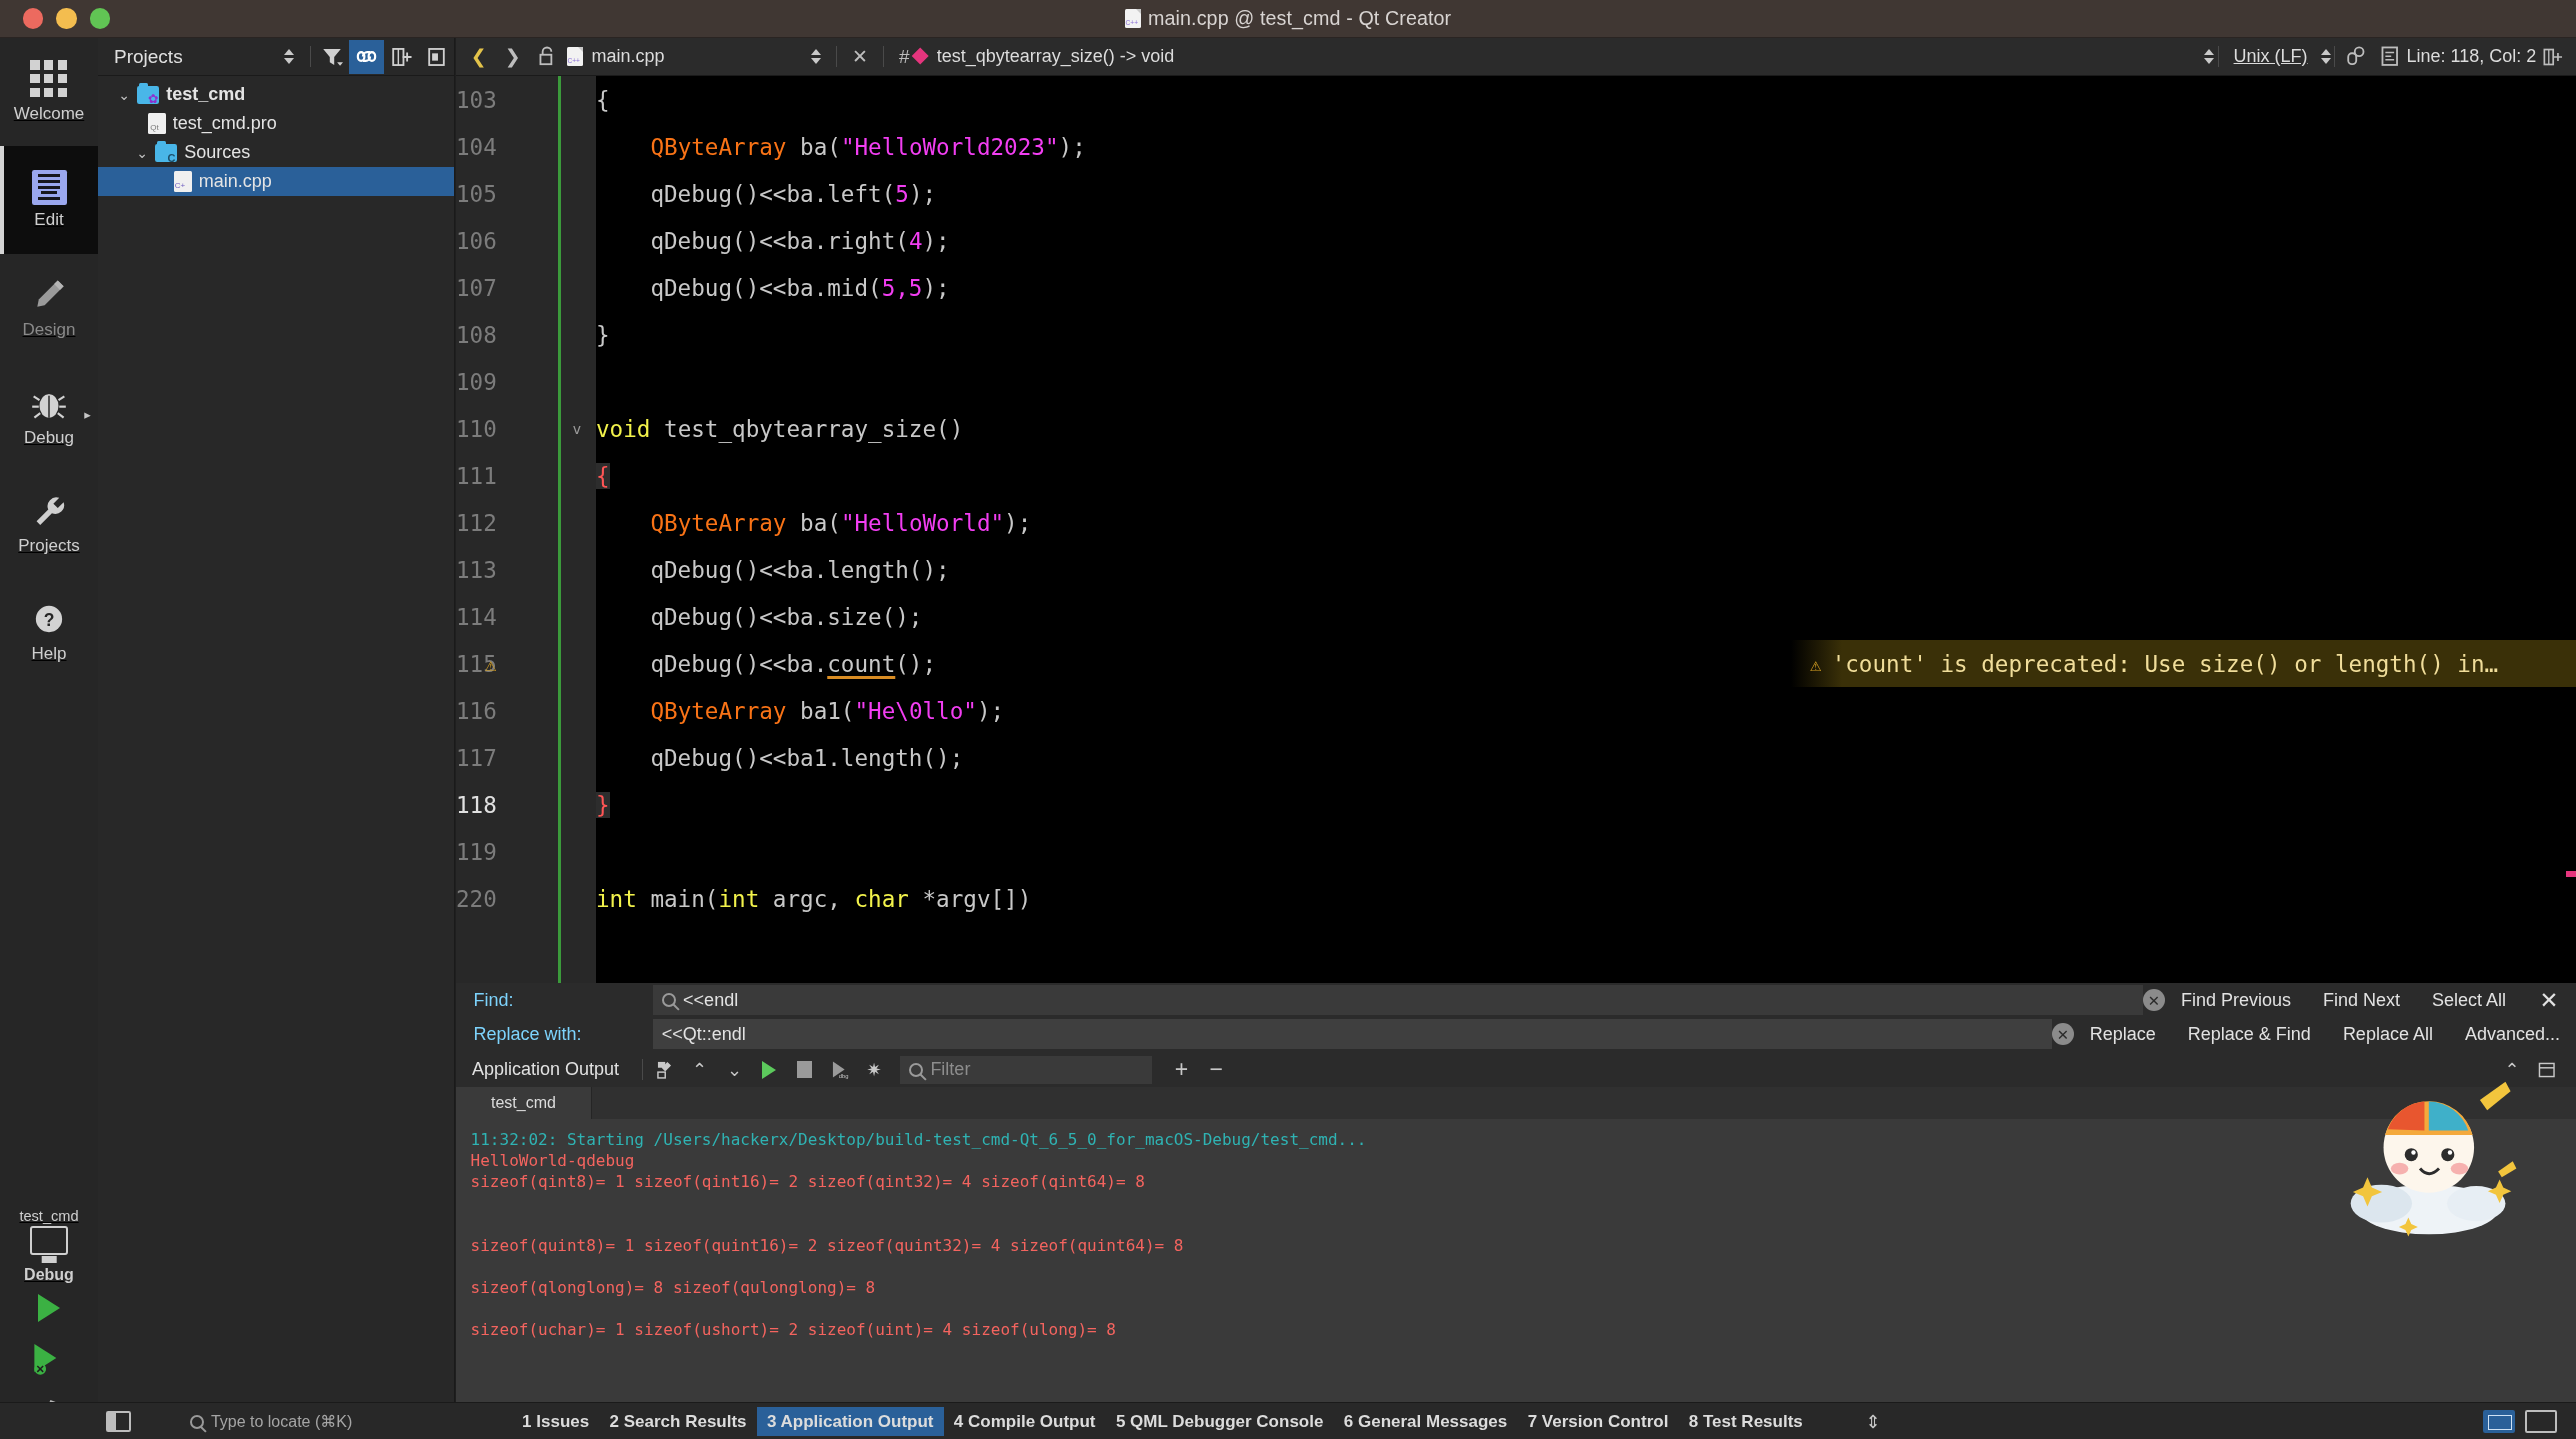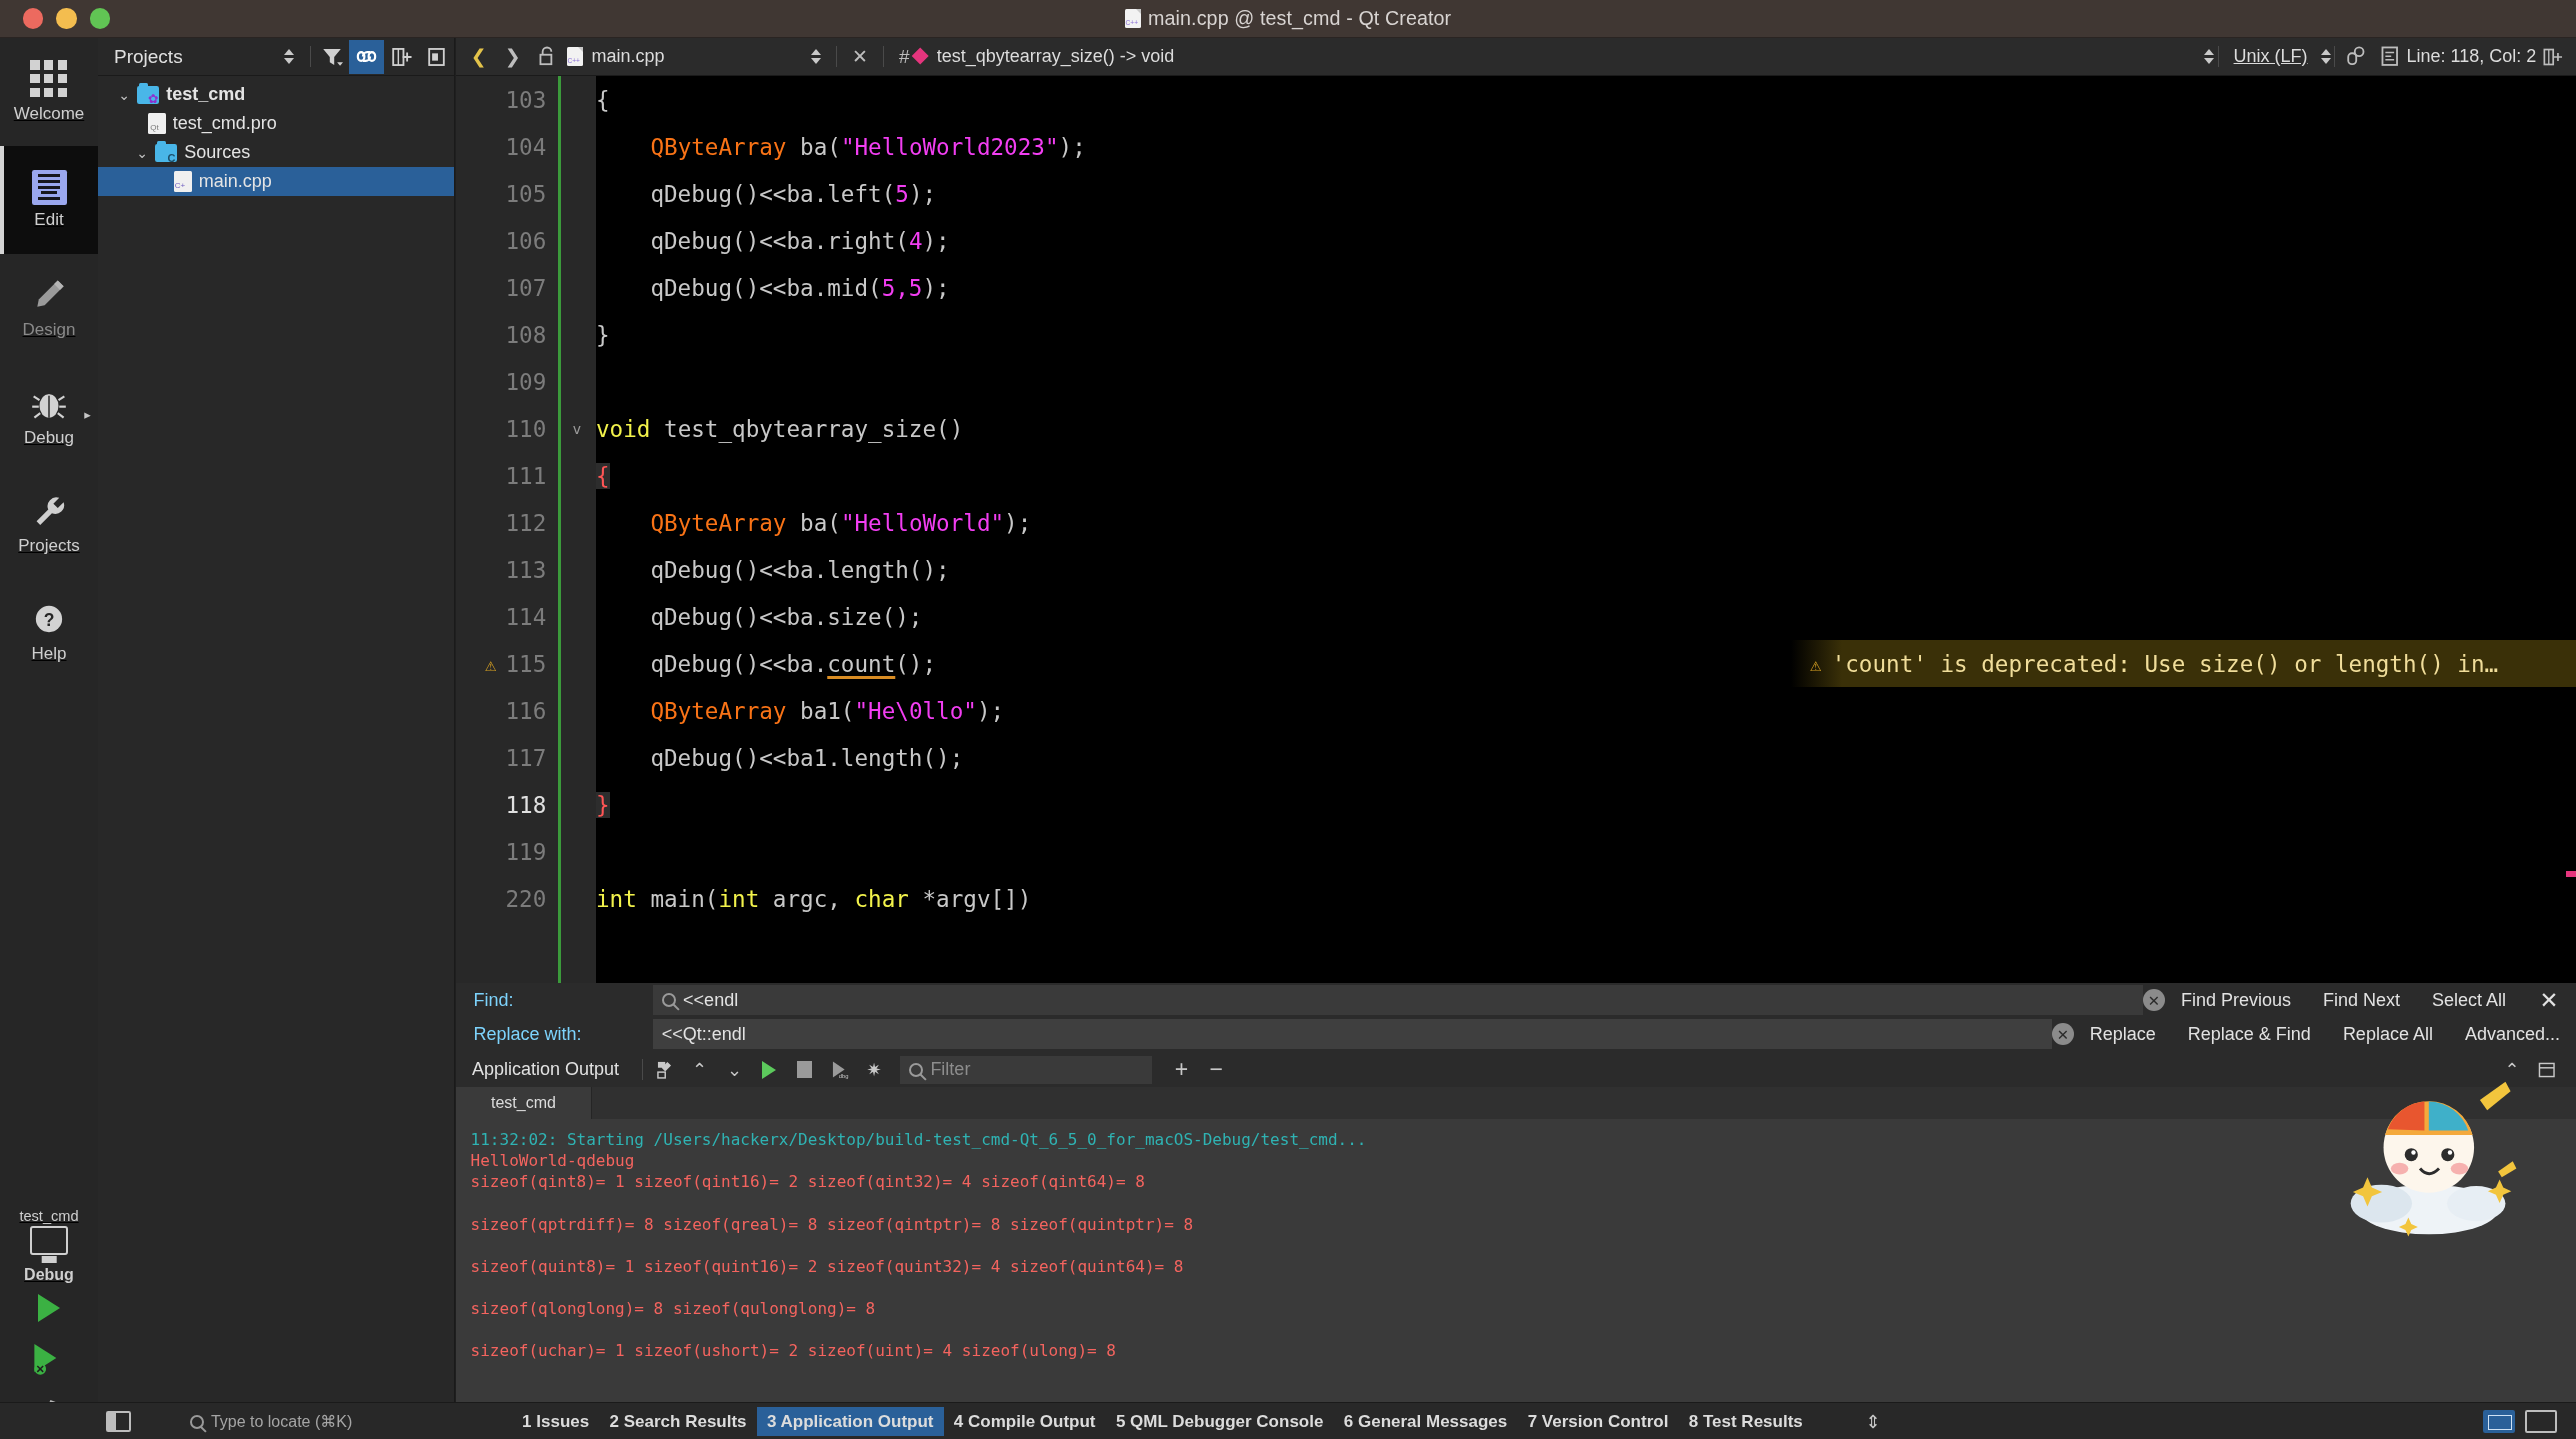--- a/index.html
+++ b/index.html
@@ -157,21 +157,21 @@
   .code-wrap { position: relative; height: 907px; overflow: hidden;
     font-family: "DejaVu Sans Mono", monospace; }
   .gutter { position: absolute; left: 0; top: 0; bottom: 0; width: 102px;
     background: #282828; }
   .fold-col { position: absolute; left: 102px; top: 0; bottom: 0; width: 2.9px;
     background: #3b9a3b; }
   .fold-col2 { position: absolute; left: 105px; top: 0; bottom: 0; width: 35px;
     background: #282828; }
   .code-rows { position: absolute; left: 0; right: 0; top: 0; }
   .crow { height: 47px; display: flex; align-items: center; position: relative; }
-  .ln { width: 102px; text-align: right; padding-right: 11.7px; font-size: 22.6px;
+  .ln { width: 102px; padding-right: 11.7px; font-size: 22.6px;
     color: #7c7c7c; flex: none; }
   .crow.cur .ln { color: #e0e0e0; }
   .warn-tri { position: absolute; left: 29px; font-size: 19px; color: #d6a022; }
   .foldmark { width: 38px; text-align: center; color: #9a9a9a; font-size: 14.6px;
     flex: none; }
   .ctext { font-size: 22.6px; color: #c8c8c8; white-space: pre; }
   .kw { color: #f2f24b; }
   .type { color: #f97316; }
   .str { color: #f23ef2; }
   .num { color: #f23ef2; }
@@ -659,21 +659,20 @@
       </div>
     </div>
     <div class="out-tabs">
       <div class="out-tab">test_cmd</div>
     </div>
     <div class="console" id="console">
         <div class="cl teal">11:32:02: Starting /Users/hackerx/Desktop/build-test_cmd-Qt_6_5_0_for_macOS-Debug/test_cmd...</div>
         <div class="cl red">HelloWorld-qdebug</div>
         <div class="cl red">sizeof(qint8)= 1 sizeof(qint16)= 2 sizeof(qint32)= 4 sizeof(qint64)= 8</div>
         <div class="cl blank">&nbsp;</div>
-        <div class="cl red">sizeof(qptrdiff)= 8 sizeof(qreal)= 8 sizeof(qintptr)= 8 sizeof(quintptr)= 8</div>
         <div class="cl blank">&nbsp;</div>
         <div class="cl red">sizeof(quint8)= 1 sizeof(quint16)= 2 sizeof(quint32)= 4 sizeof(quint64)= 8</div>
         <div class="cl blank">&nbsp;</div>
         <div class="cl red">sizeof(qlonglong)= 8 sizeof(qulonglong)= 8</div>
         <div class="cl blank">&nbsp;</div>
         <div class="cl red">sizeof(uchar)= 1 sizeof(ushort)= 2 sizeof(uint)= 4 sizeof(ulong)= 8</div>
       </div>
   </div>
 
   <svg class="mascot" viewBox="0 0 300 230">

